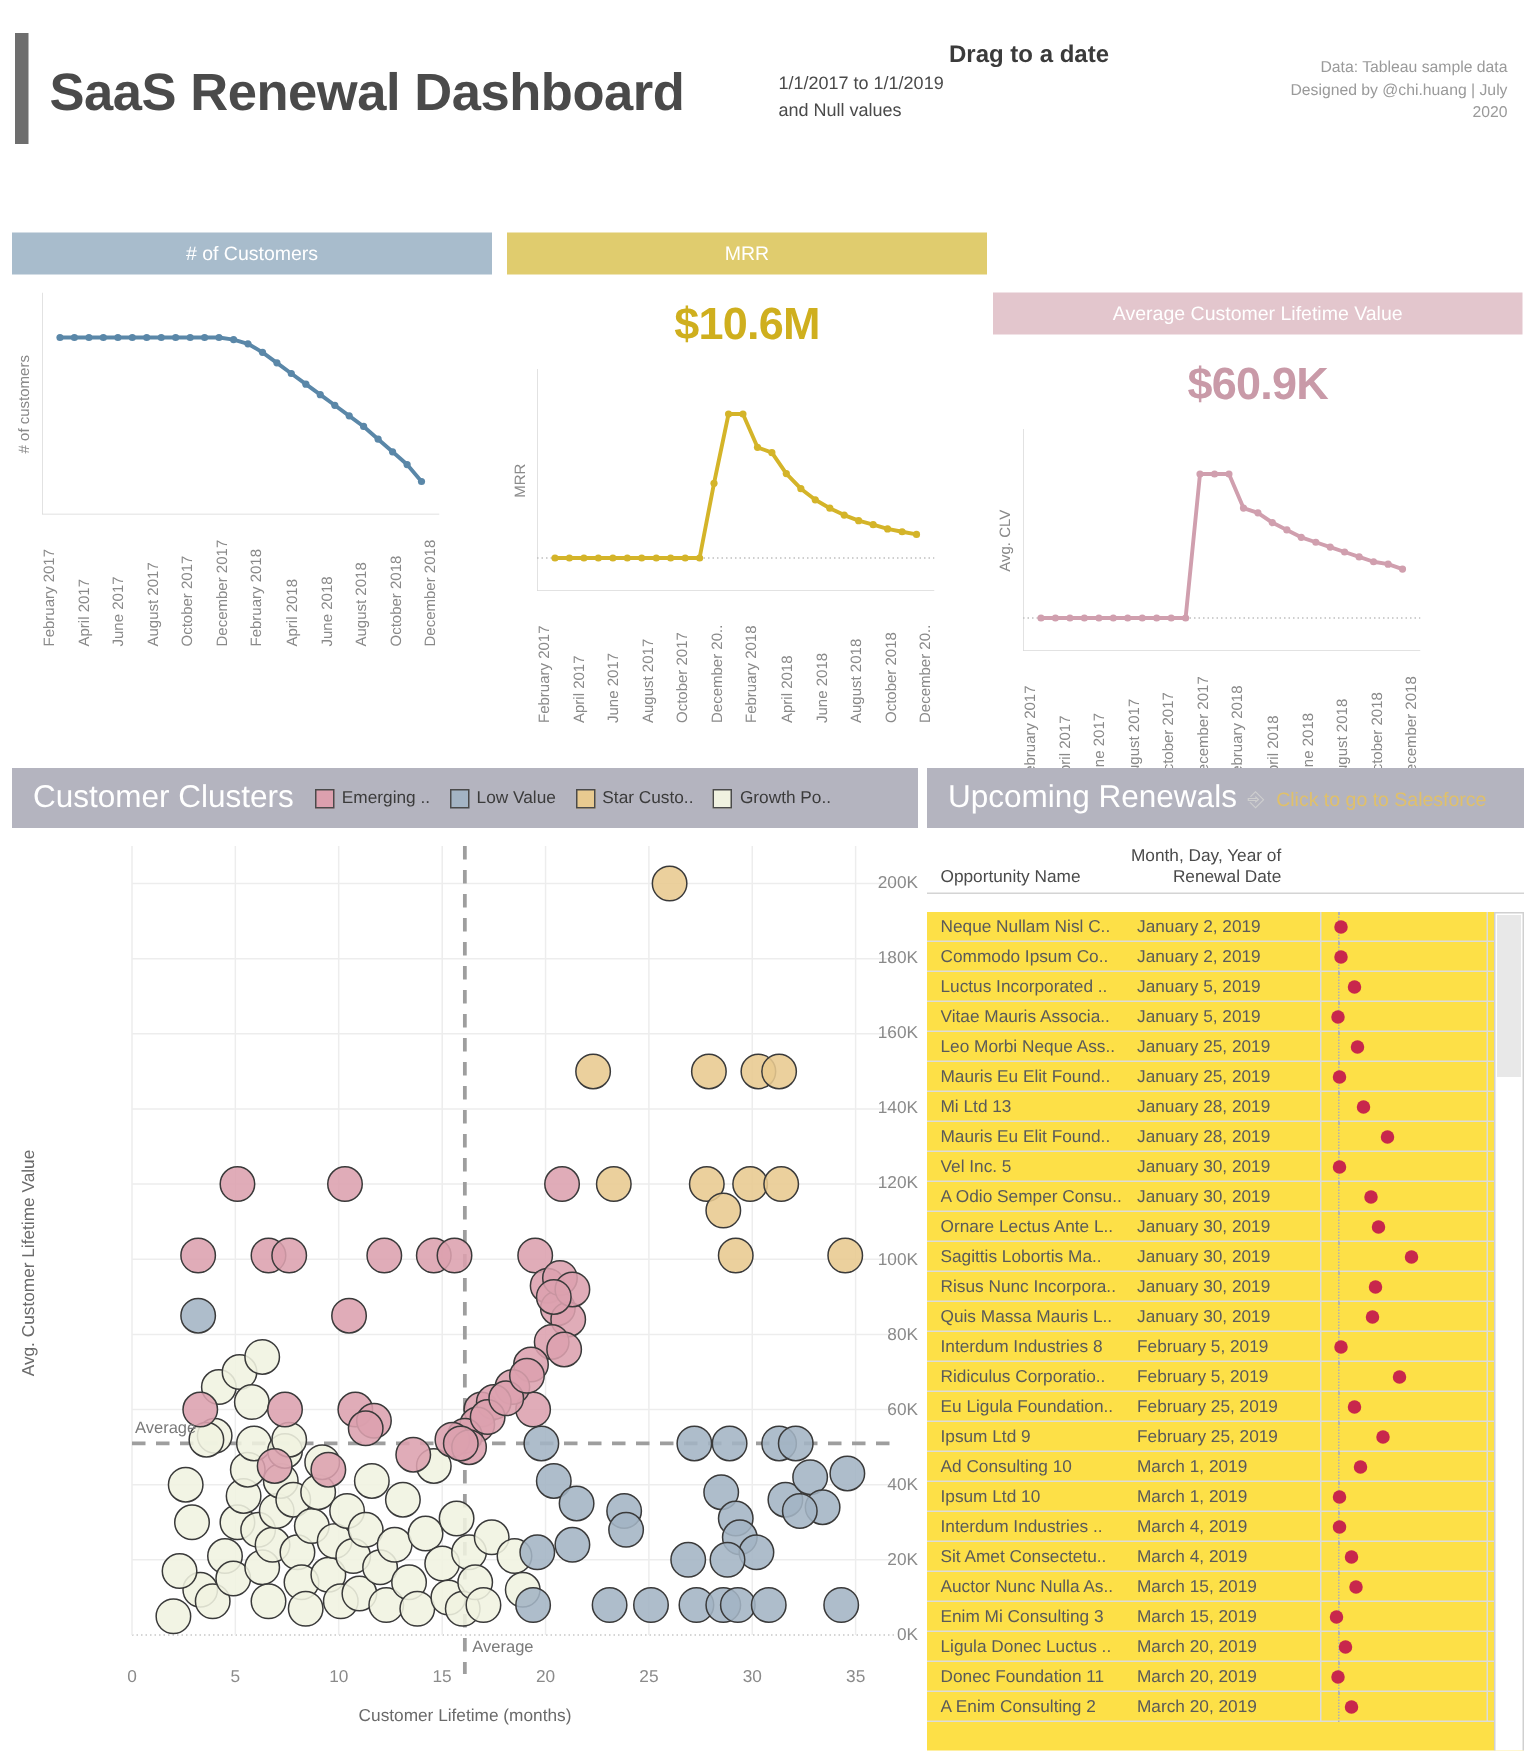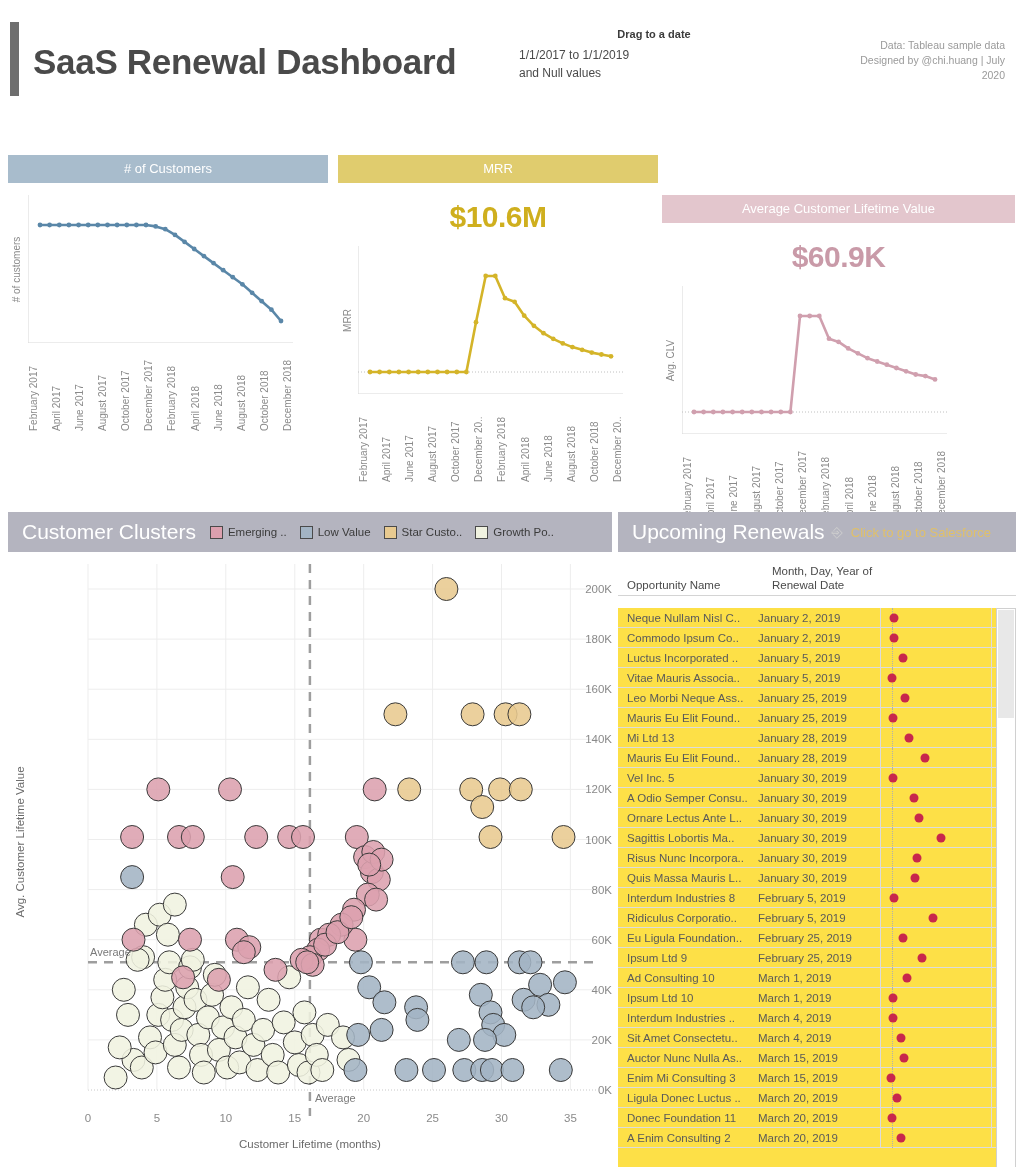--- a/index.html
+++ b/index.html
@@ -17,23 +17,23 @@
   .title-bar {
     position: absolute; left: 10px; top: 22px;
     width: 9px; height: 74px; background: #6e6e6e;
   }
   .dash-title {
     position: absolute; left: 33px; top: 42px;
     font-size: 35px; font-weight: bold; color: #4a4a4a;
     letter-spacing: -0.3px; white-space: nowrap;
   }
   .drag-label {
-    position: absolute; left: 514px; top: 28px;
+    position: absolute; left: 546px; top: 28px;
     width: 280px; text-align: center;
-    font-size: 11px; font-weight: bold; color: #3b3b3b;
+    font-size: 16px; font-weight: bold; color: #3b3b3b;
   }
   .date-range {
     position: absolute; left: 519px; top: 46px;
     font-size: 12px; color: #4a4a4a; line-height: 18px;
   }
   .credits {
     position: absolute; right: 18px; top: 38px;
     width: 250px; text-align: right;
     font-size: 10.5px; color: #9a9a9a; line-height: 15px;
   }
@@ -531,21 +531,21 @@
   </div>
 
   <div id="renew-panel">
     <div class="panel-head">
       <div class="panel-title">Upcoming Renewals</div>
       <span class="sf-icon">⎆</span>
       <span class="sf-link">Click to go to Salesforce</span>
     </div>
     <div class="tbl-head">
       <div class="th" style="left:9px;">Opportunity Name</div>
-      <div class="th" style="left:154px;">
+      <div class="th" style="left:136px;text-align:right;">
         <div>Month, Day, Year of</div>
         <div>Renewal Date</div>
       </div>
     </div>
     <div class="rows-clip">
       <div id="renew-rows">
           <div class="row">
             <div class="c-name">Neque Nullam Nisl C..</div>
             <div class="c-date">January 2, 2019</div>
             <div class="dotcell">

